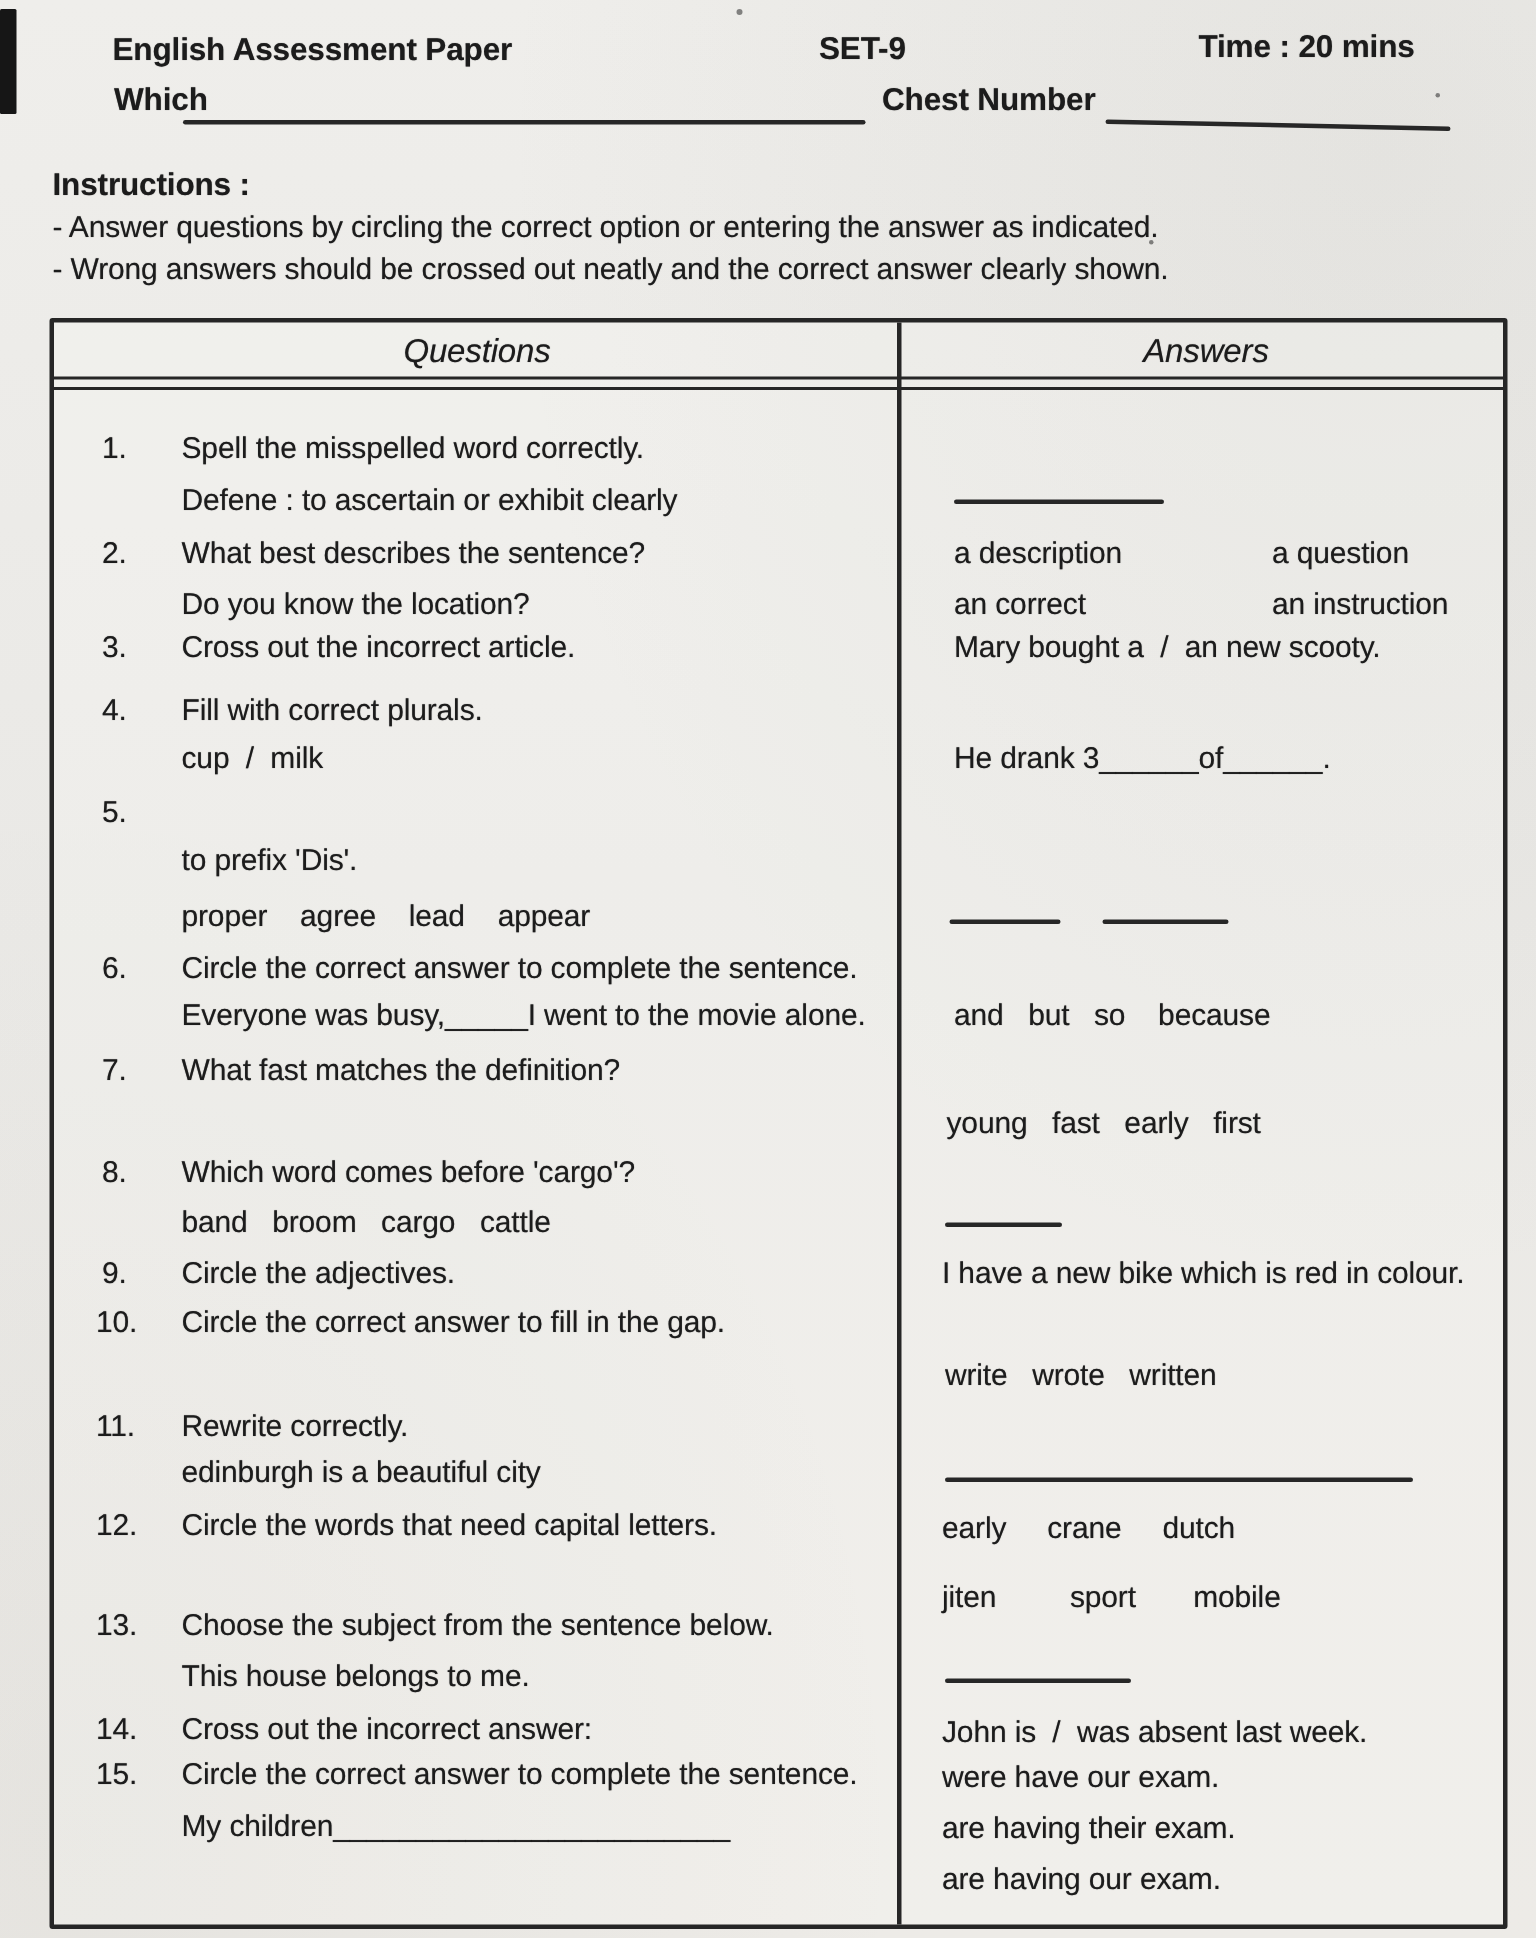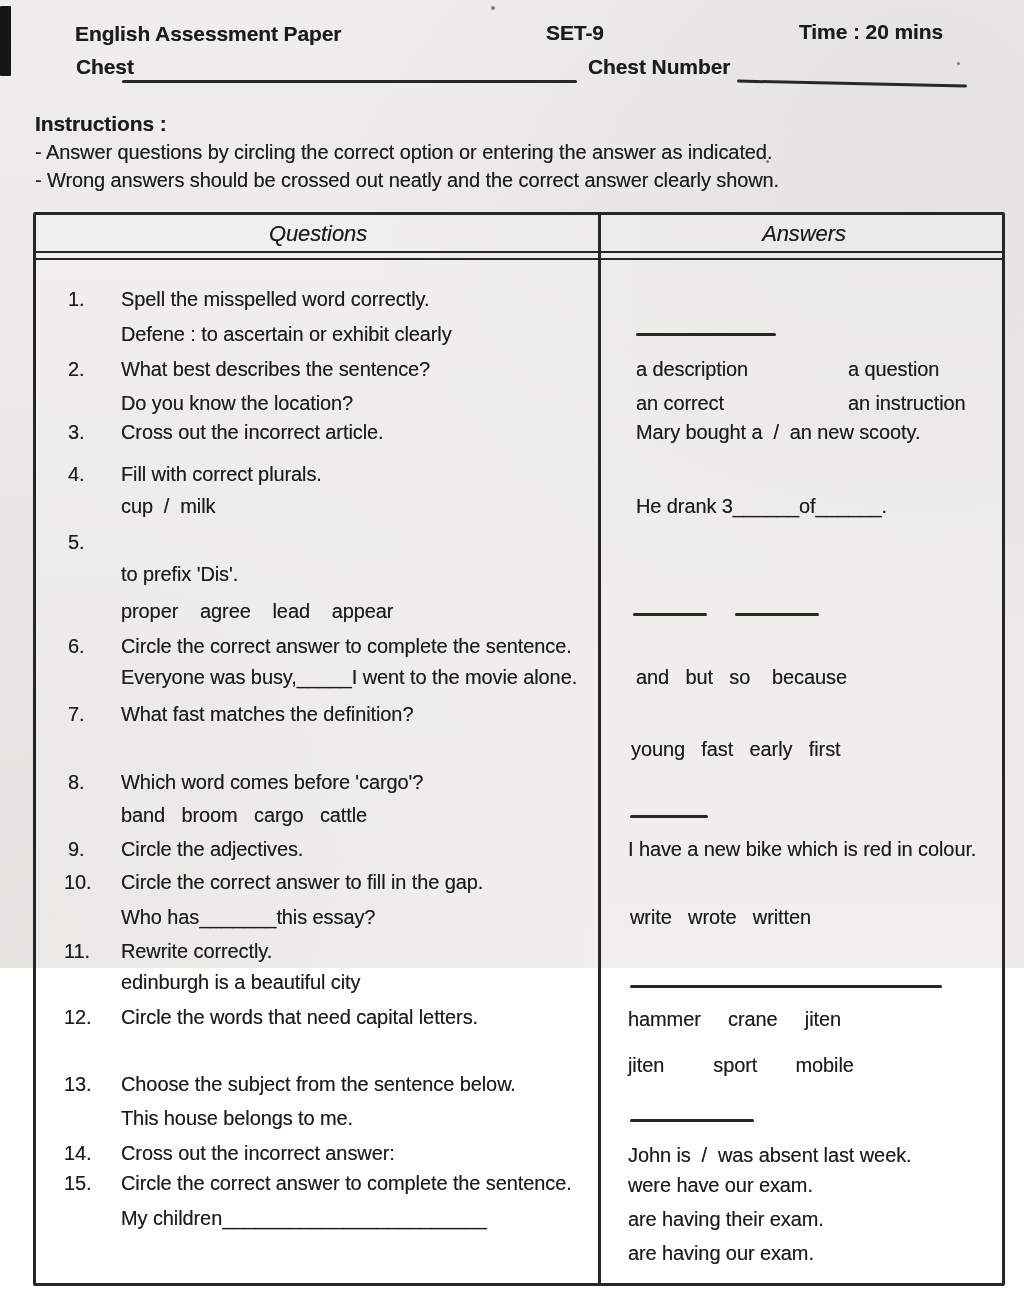--- a/index.html
+++ b/index.html
@@ -1,21 +1,21 @@
 <!DOCTYPE html>
 <html><head>
 <meta charset="utf-8">
 <style>
   html,body{margin:0;padding:0;}
   body{
     width:1024px;height:1292px;overflow:hidden;
     font-family:"Liberation Sans",sans-serif;
   }
   .page{
-    position:relative;width:1024px;height:968px;
+    position:relative;width:1024px;height:1292px;
     background:
       radial-gradient(ellipse at 90% 8%, rgba(140,140,132,0.10), transparent 45%),
       radial-gradient(ellipse at 5% 95%, rgba(140,140,132,0.08), transparent 40%),
       linear-gradient(180deg,#efeeeb 0%,#eae9e6 45%,#edebe7 100%);
   }
   .t{
     position:absolute;white-space:pre;
     font-size:20px;line-height:24px;color:#1c1c1c;
     letter-spacing:-0.1px;
     text-shadow:0 0 0.6px rgba(20,20,20,0.55);
@@ -39,21 +39,21 @@
 
   <div class="artifact-strip"></div>
   <div class="speck" style="left:491px;top:6px"></div>
   <div class="speck" style="left:766px;top:160px;width:3px;height:3px"></div>
   <div class="speck" style="left:957px;top:62px;width:3px;height:3px"></div>
 
   <div class="t b" style="left:75px;top:22px;font-size:21px">English Assessment Paper</div>
   <div class="t b" style="left:546px;top:21px;font-size:21px">SET-9</div>
   <div class="t b" style="left:799px;top:20px;font-size:21px">Time : 20 mins</div>
 
-  <div class="t b" style="left:76px;top:55px;font-size:21px">Chest</div>
+  <div class="t b" style="left:76px;top:55px;font-size:21px">Which</div>
   <div class="rule" style="left:122px;top:80px;width:455px"></div>
   <div class="t b" style="left:588px;top:55px;font-size:21px">Chest Number</div>
   <div class="rule" style="left:737px;top:82px;width:230px;transform:rotate(1.2deg)"></div>
 
   <div class="t b" style="left:35px;top:112px;font-size:21px">Instructions :</div>
   <div class="t" style="left:35px;top:140px">- Answer questions by circling the correct option or entering the answer as indicated.</div>
   <div class="t" style="left:35px;top:168px">- Wrong answers should be crossed out neatly and the correct answer clearly shown.</div>
 
   <div class="qa-table">
     <div class="vdiv"></div>
@@ -103,31 +103,30 @@
     <div class="t" style="left:85px;top:555px">Which word comes before 'cargo'?</div>
     <div class="t" style="left:85px;top:588px">band   broom   cargo   cattle</div>
     <div class="rule" style="left:594px;top:600px;width:78px"></div>
 
     <div class="t" style="left:32px;top:622px">9.</div>
     <div class="t" style="left:85px;top:622px">Circle the adjectives.</div>
     <div class="t" style="left:592px;top:622px">I have a new bike which is red in colour.</div>
 
     <div class="t" style="left:28px;top:655px">10.</div>
     <div class="t" style="left:85px;top:655px">Circle the correct answer to fill in the gap.</div>
-    <div class="t" style="left:85px;top:690px">Who has_______this essay?</div>
     <div class="t" style="left:594px;top:690px">write   wrote   written</div>
 
     <div class="t" style="left:28px;top:724px">11.</div>
     <div class="t" style="left:85px;top:724px">Rewrite correctly.</div>
     <div class="t" style="left:85px;top:755px">edinburgh is a beautiful city</div>
     <div class="rule" style="left:594px;top:770px;width:312px"></div>
 
     <div class="t" style="left:28px;top:790px">12.</div>
     <div class="t" style="left:85px;top:790px">Circle the words that need capital letters.</div>
-    <div class="t" style="left:592px;top:792px">hammer     crane     jiten</div>
+    <div class="t" style="left:592px;top:792px">early     crane     dutch</div>
     <div class="t" style="left:592px;top:838px">jiten         sport       mobile</div>
 
     <div class="t" style="left:28px;top:857px">13.</div>
     <div class="t" style="left:85px;top:857px">Choose the subject from the sentence below.</div>
     <div class="t" style="left:85px;top:891px">This house belongs to me.</div>
     <div class="rule" style="left:594px;top:904px;width:124px"></div>
 
     <div class="t" style="left:28px;top:926px">14.</div>
     <div class="t" style="left:85px;top:926px">Cross out the incorrect answer:</div>
     <div class="t" style="left:592px;top:928px">John is  /  was absent last week.</div>

